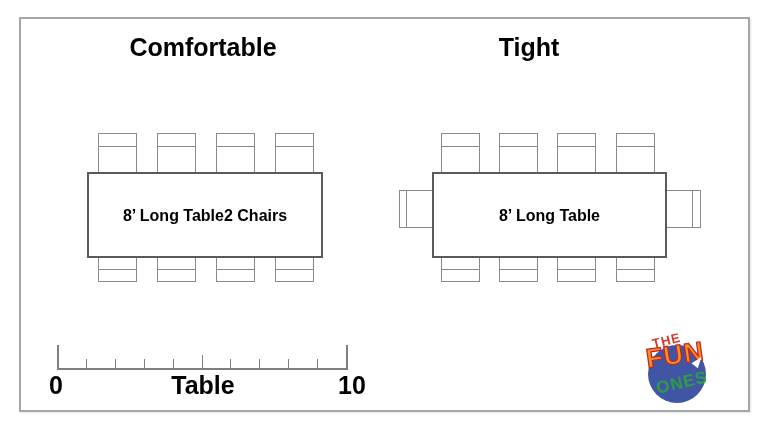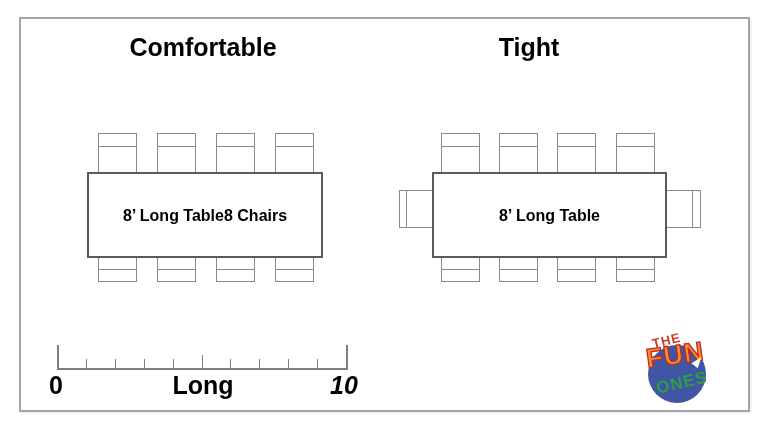--- a/index.html
+++ b/index.html
@@ -42,21 +42,21 @@
   }
   .tick{position:absolute;bottom:0;width:1px;height:9px;background:#7f7f7f;}
   .tick.tall{height:23px;width:2px;}
   .tick.mid{height:13px;}
   .ruler-label{
     position:absolute;top:373px;font-size:25px;font-weight:bold;line-height:25px;
     transform:translateX(-50%);white-space:nowrap;
   }
   .rl-0{left:56px;}
   .rl-feet{left:203px;}
-  .rl-10{left:344px;font-style:italic;}
+  .rl-10{left:352px;}
   .logo{position:absolute;left:640px;top:328px;width:80px;height:80px;}
   .logo-circle{
     position:absolute;left:8px;top:17px;width:58px;height:58px;border-radius:50%;
     background:#4155a5;z-index:1;
   }
   .logo-word{position:absolute;font-weight:bold;white-space:nowrap;z-index:3;}
   .logo-the{left:12px;top:5px;font-size:13px;letter-spacing:1px;transform:rotate(-14deg);}
   .logo-fun{
     left:6px;top:12px;font-size:27px;letter-spacing:1px;transform:rotate(-8deg);
     -webkit-text-stroke:1.3px #c1272d;
@@ -97,21 +97,21 @@
   </div>
 <div class="chair bottom" style="left:216px;top:238px">
     <div class="back"></div>
   </div>
 <div class="chair bottom" style="left:275px;top:238px">
     <div class="back"></div>
   </div>
 
 <div class="table table-left">
   <span>8’ Long Table</span>
-  <span>8 Chairs</span>
+  <span>2 Chairs</span>
 </div>
 
 <div class="chair top" style="left:441px;top:133px">
     <div class="back"></div>
   </div>
 <div class="chair top" style="left:499px;top:133px">
     <div class="back"></div>
   </div>
 <div class="chair top" style="left:557px;top:133px">
     <div class="back"></div>
@@ -151,21 +151,21 @@
     <div class="tick" style="left: 87px;"></div>
     <div class="tick" style="left: 116px;"></div>
     <div class="tick mid" style="left: 145px;"></div>
     <div class="tick" style="left: 173px;"></div>
     <div class="tick" style="left: 202px;"></div>
     <div class="tick" style="left: 231px;"></div>
     <div class="tick" style="left: 260px;"></div>
     <div class="tick tall" style="left: 289px;"></div>
   </div>
 <div class="ruler-label rl-0">0</div>
-<div class="ruler-label rl-feet">Long</div>
+<div class="ruler-label rl-feet">Table</div>
 <div class="ruler-label rl-10">10</div>
 
 <div class="logo">
   <div class="logo-circle" style="background-color: rgb(65, 85, 165);"></div>
   <div class="logo-word logo-the" style="color: rgb(207, 58, 43);">THE</div>
   <div class="logo-word logo-fun" style="color: rgb(246, 146, 30);">FUN</div>
   <div class="logo-word logo-ones" style="color: rgb(45, 158, 65);">ONES</div>
   <div class="logo-arrow"></div>
 </div>
 

